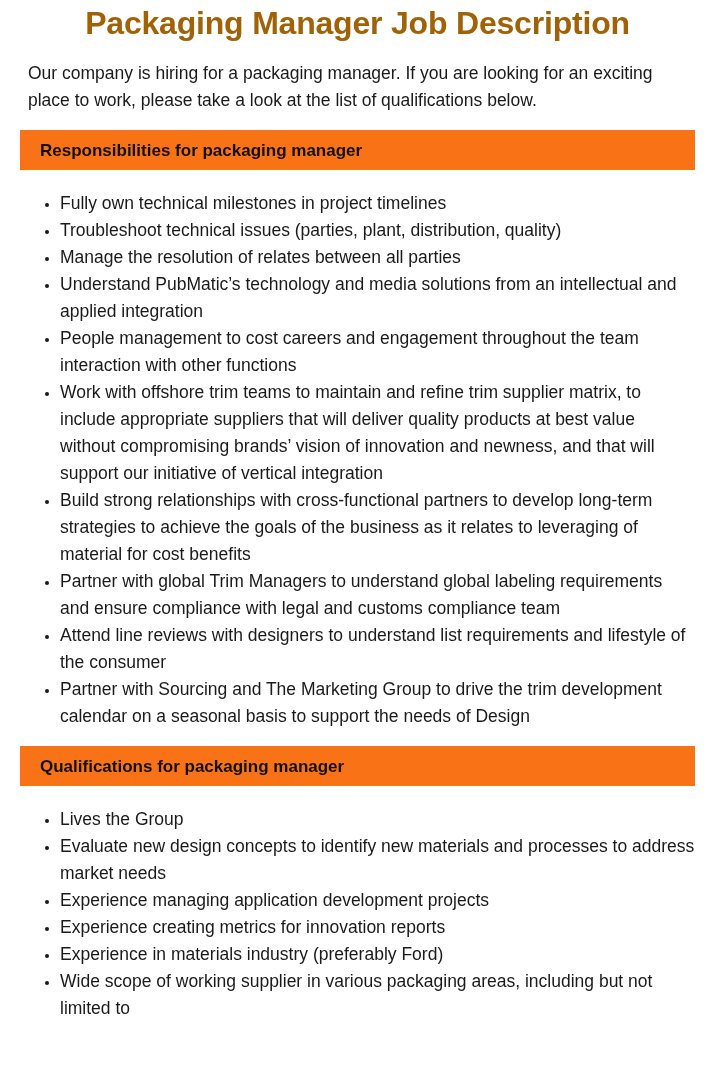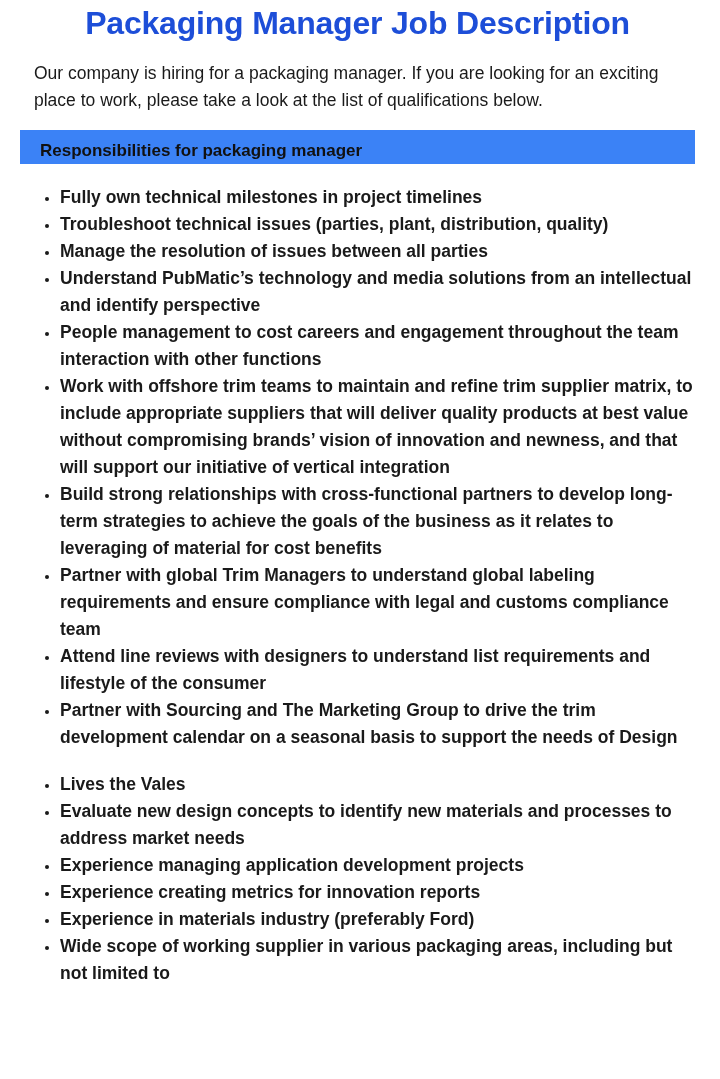--- a/index.html
+++ b/index.html
@@ -12,69 +12,70 @@
   }
   .page { padding: 0 25px 0 20px; }
   h1 {
     margin: 0;
     padding-top: 2px;
     text-align: center;
     font-size: 32px;
     font-weight: bold;
     line-height: 42px;
     letter-spacing: -0.2px;
-    color: #1d4ed8;
+    color: #a16207;
   }
   .intro {
-    margin: 16px 0 0 14px;
+    margin: 16px 0 0 8px;
     font-size: 17.5px;
     line-height: 27px;
     color: #1a1a1a;
   }
   .section-header {
     margin-top: 16px;
-    background: #3b82f6;
-    height: 34px;
+    background: #f97316;
+    height: 40px;
     line-height: 42px;
     padding-left: 20px;
     font-size: 17px;
     font-weight: bold;
     color: #111;
   }
   ul.items {
     margin: 20px 0 0 0;
     padding-left: 40px;
     font-size: 17.5px;
     line-height: 27px;
   }
-  ul.items li { padding-left: 0; font-weight: bold; }
+  ul.items li { padding-left: 0; }
   ul.items li::marker { font-size: 14px; }
 </style>
 </head>
 <body>
 
 <div class="page">
   <h1>Packaging Manager Job Description</h1>
   <p class="intro">Our company is hiring for a packaging manager. If you are looking for an exciting place to work, please take a look at the list of qualifications below.</p>
 
   <div class="section-header">Responsibilities for packaging manager</div>
   <ul class="items">
     <li>Fully own technical milestones in project timelines</li>
     <li>Troubleshoot technical issues (parties, plant, distribution, quality)</li>
-    <li>Manage the resolution of issues between all parties</li>
-    <li>Understand PubMatic’s technology and media solutions from an intellectual and identify perspective</li>
+    <li>Manage the resolution of relates between all parties</li>
+    <li>Understand PubMatic’s technology and media solutions from an intellectual and applied integration</li>
     <li>People management to cost careers and engagement throughout the team interaction with other functions</li>
     <li>Work with offshore trim teams to maintain and refine trim supplier matrix, to include appropriate suppliers that will deliver quality products at best value without compromising brands’ vision of innovation and newness, and that will support our initiative of vertical integration</li>
     <li>Build strong relationships with cross-functional partners to develop long-term strategies to achieve the goals of the business as it relates to leveraging of material for cost benefits</li>
     <li>Partner with global Trim Managers to understand global labeling requirements and ensure compliance with legal and customs compliance team</li>
     <li>Attend line reviews with designers to understand list requirements and lifestyle of the consumer</li>
     <li>Partner with Sourcing and The Marketing Group to drive the trim development calendar on a seasonal basis to support the needs of Design</li>
   </ul>
 
+  <div class="section-header">Qualifications for packaging manager</div>
   <ul class="items">
-    <li>Lives the Vales</li>
+    <li>Lives the Group</li>
     <li>Evaluate new design concepts to identify new materials and processes to address market needs</li>
     <li>Experience managing application development projects</li>
     <li>Experience creating metrics for innovation reports</li>
     <li>Experience in materials industry (preferably Ford)</li>
     <li>Wide scope of working supplier in various packaging areas, including but not limited to</li>
   </ul>
 </div>
 
 </body></html>

